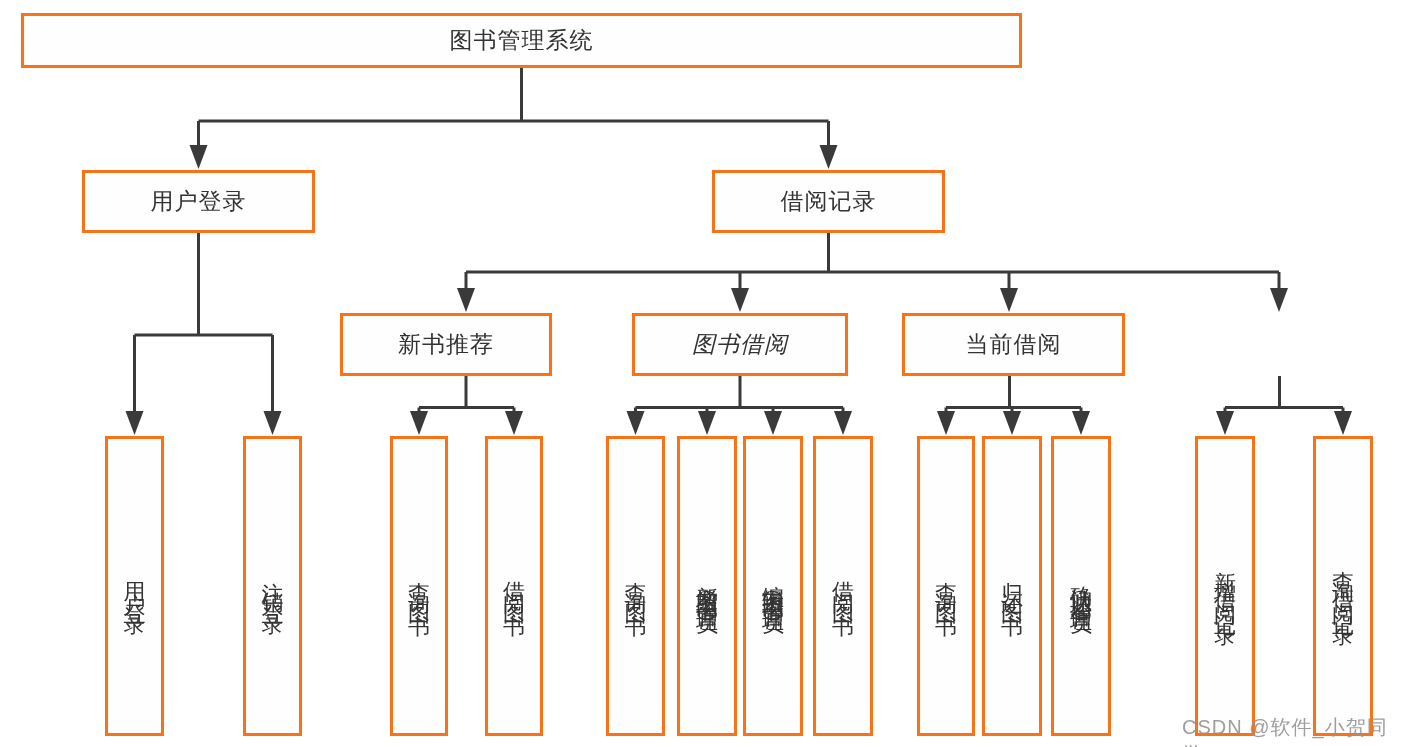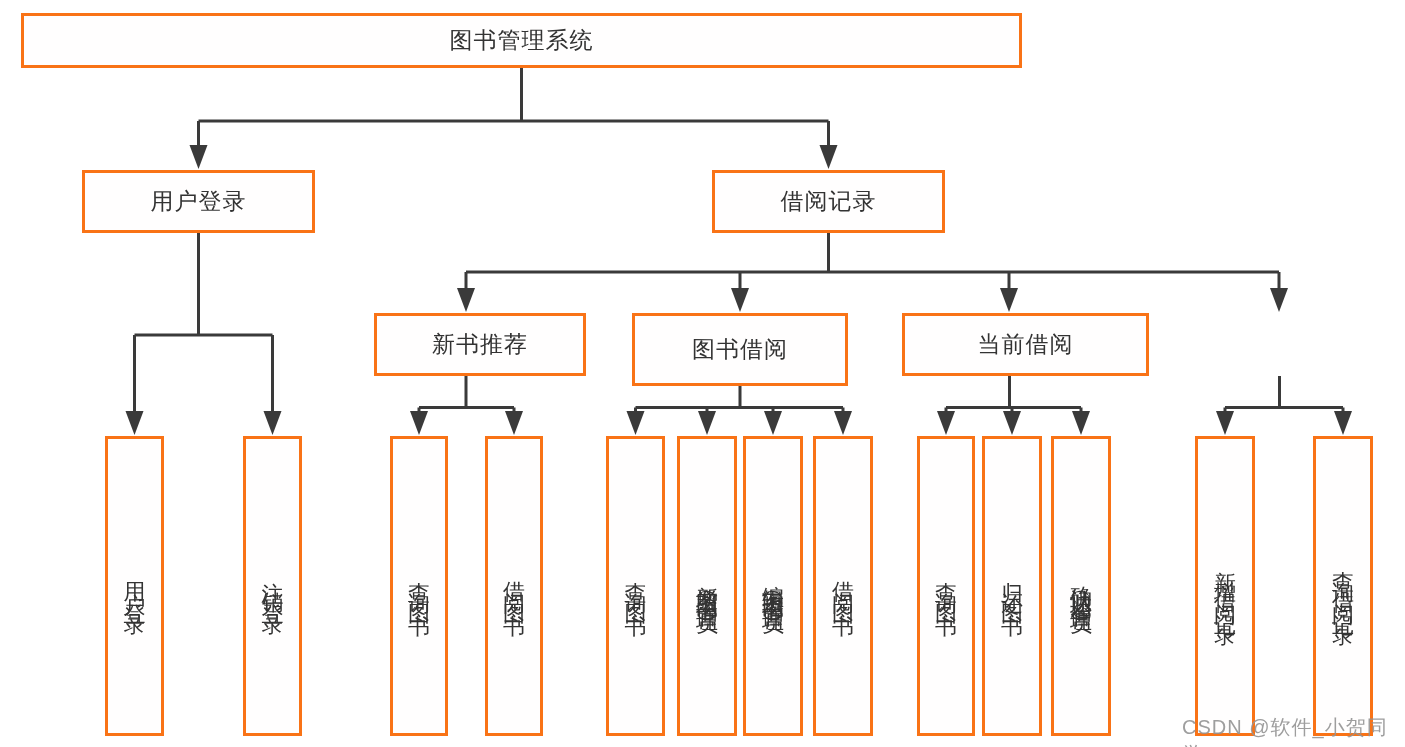--- a/index.html
+++ b/index.html
@@ -78,23 +78,23 @@
       <polygon points="1216,411 1234,411 1225,435"></polygon>
       <polygon points="1334,411 1352,411 1343,435"></polygon>
     </g>
   </svg>
 
   <div class="node" style="left:21px;top:13px;width:1001px;height:55px;">图书管理系统</div>
 
   <div class="node" style="left:82px;top:170px;width:233px;height:63px;">用户登录</div>
   <div class="node" style="left:712px;top:170px;width:233px;height:63px;">借阅记录</div>
 
-  <div class="node" style="left:374px;top:313px;width:212px;height:63px;text-align:right;">新书推荐</div>
-  <div class="node" style="left:632px;top:313px;width:216px;height:73px;">图书借阅</div>
-  <div class="node" style="left:902px;top:313px;width:247px;height:63px;">当前借阅</div>
+  <div class="node" style="left:340px;top:313px;width:212px;height:63px;text-align:right;">新书推荐</div>
+  <div class="node" style="left:632px;top:313px;width:216px;height:63px;font-style:italic;">图书借阅</div>
+  <div class="node" style="left:902px;top:313px;width:223px;height:63px;">当前借阅</div>
 
   <div class="node leaf" style="left:105px;top:436px;width:59px;height:300px;">用户登录</div>
   <div class="node leaf" style="left:243px;top:436px;width:59px;height:300px;">注销登录</div>
   <div class="node leaf" style="left:390px;top:436px;width:58px;height:300px;">查询图书</div>
   <div class="node leaf" style="left:485px;top:436px;width:58px;height:300px;">借阅图书</div>
   <div class="node leaf" style="left:606px;top:436px;width:59px;height:300px;">查询图书</div>
   <div class="node leaf tight" style="left:677px;top:436px;width:60px;height:300px;">新增图书（管理员）</div>
   <div class="node leaf tight" style="left:743px;top:436px;width:60px;height:300px;">编辑图书（管理员）</div>
   <div class="node leaf" style="left:813px;top:436px;width:60px;height:300px;">借阅图书</div>
   <div class="node leaf" style="left:917px;top:436px;width:58px;height:300px;">查询图书</div>

